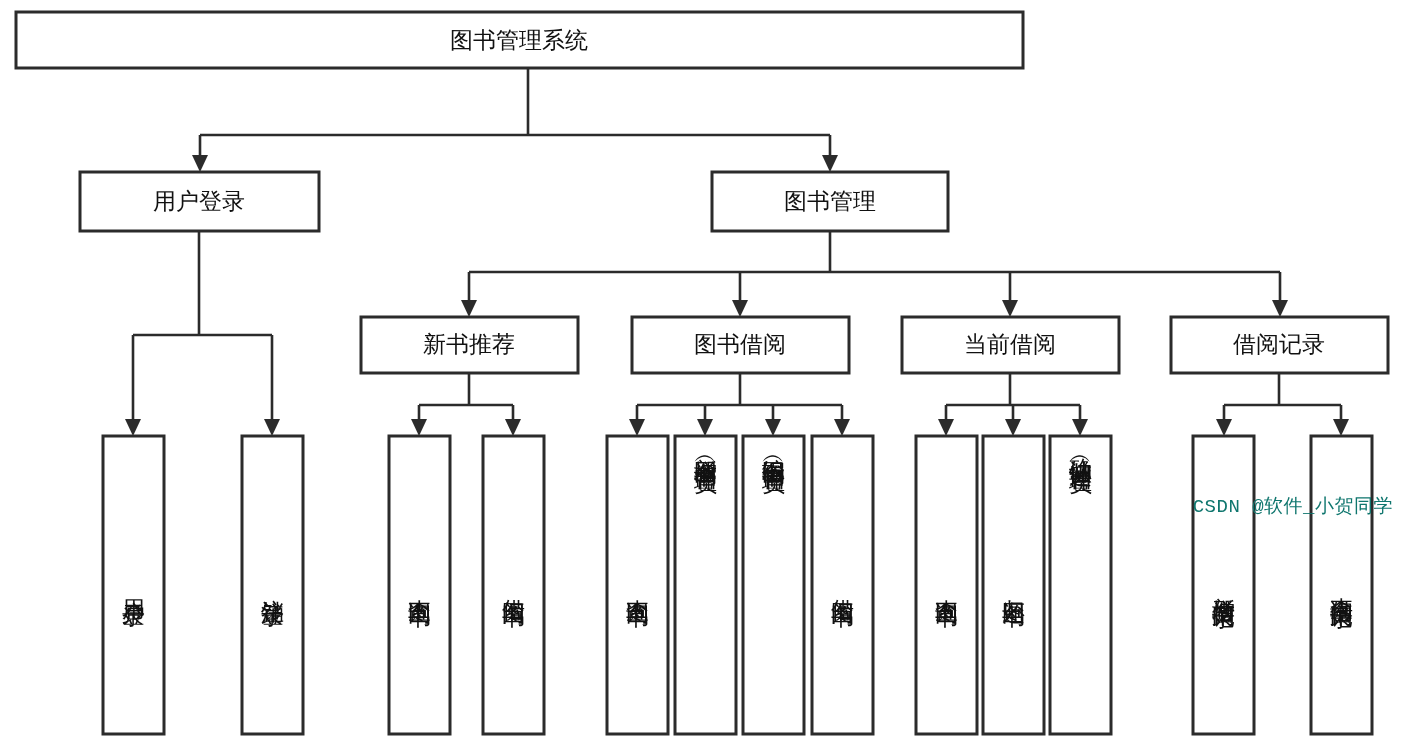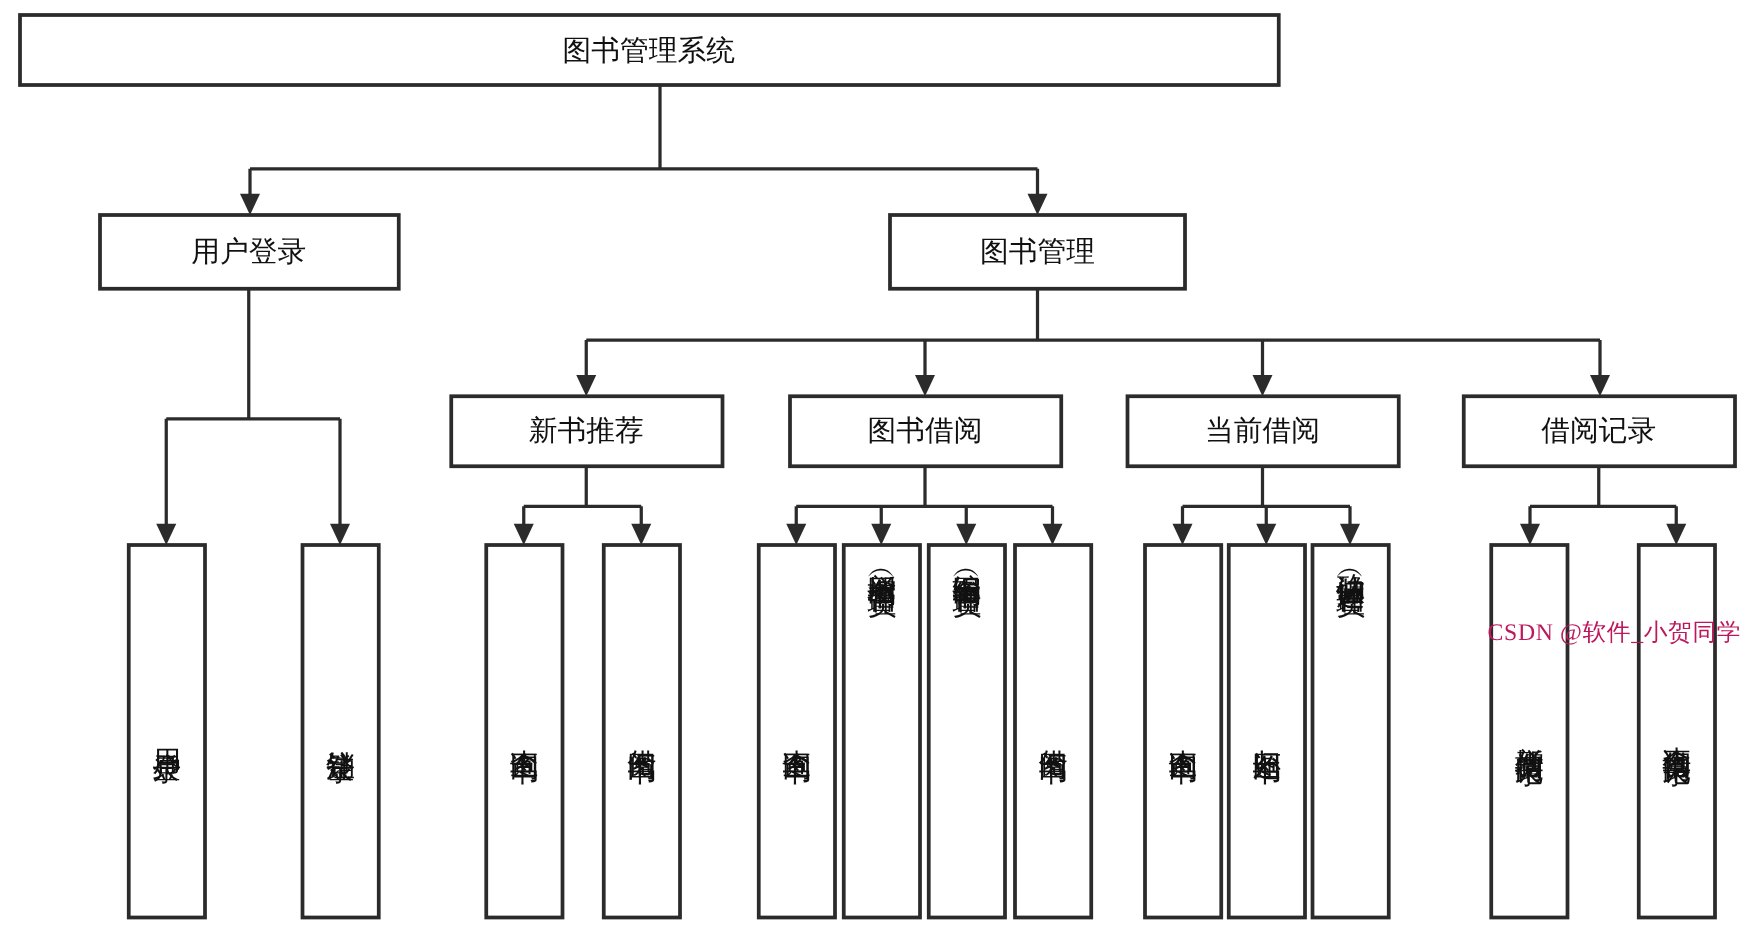--- a/index.html
+++ b/index.html
@@ -63,23 +63,23 @@
     line-height: 1.18;
     color: #111111;
     letter-spacing: 2px;
     white-space: nowrap;
     text-align: center;
   }
   .watermark {
     position: absolute;
     right: 12px;
     bottom: 8px;
-    font-family: Liberation Serif, serif;
+    font-family: Liberation Mono, monospace;
     font-size: 19px;
-    color: #be185d;
+    color: #0f766e;
     letter-spacing: 0.5px;
     white-space: nowrap;
   }
 </style>
 </head>
 <body>
 
 <div id="diagram-root">
 
   <svg class="diagram-canvas" viewBox="0 0 1405 747">

